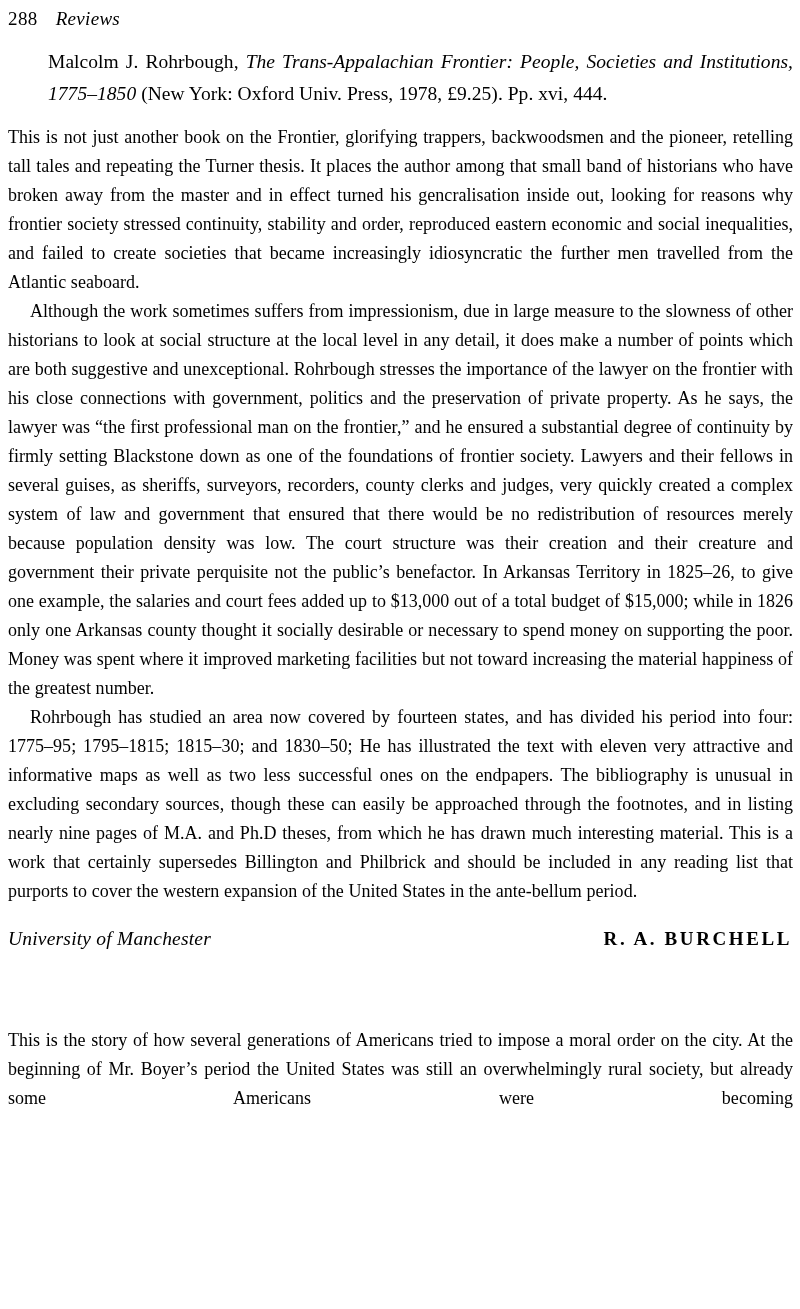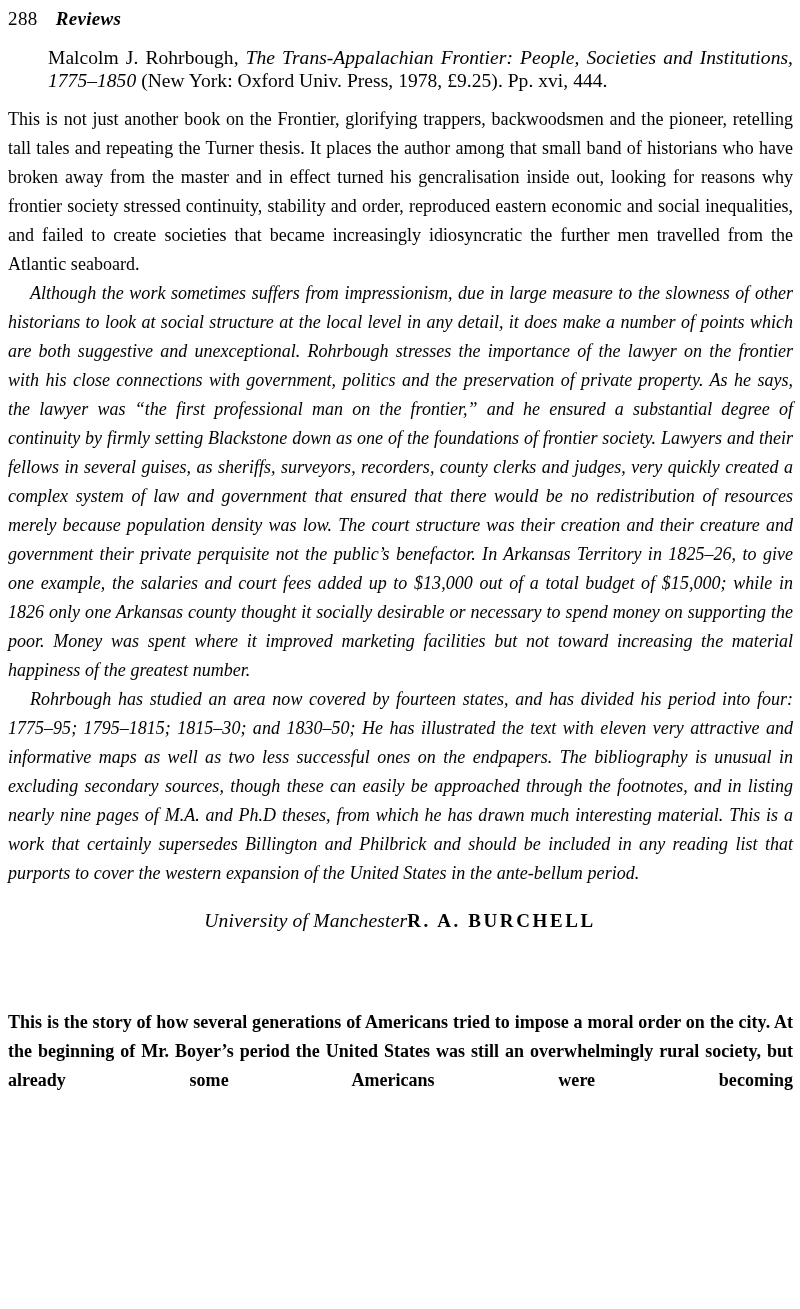--- a/index.html
+++ b/index.html
@@ -38,29 +38,28 @@
     margin-bottom: 14px;
   }
   .running-head .folio {
     font-style: normal;
     margin-right: 18px;
     letter-spacing: 0.4px;
   }
   .running-head .head-title {
     font-style: italic;
     letter-spacing: 0.3px;
-    font-weight: bold;
   }
 
   
   .citation {
     margin-left: 40px;
     margin-right: 0;
     font-size: 19.5px;
-    line-height: 23px;
+    line-height: 32px;
     text-align: justify;
     text-justify: inter-word;
     letter-spacing: 0.05px;
   }
   .citation .ital {
     font-style: italic;
   }
   .citation-1 { margin-bottom: 13px; }
   .citation-2 { margin-bottom: 11px; }
 
@@ -71,33 +70,31 @@
     line-height: 29px;
     text-align: justify;
     text-justify: inter-word;
     letter-spacing: 0.02px;
     word-spacing: 0.2px;
     -webkit-hyphens: none;
     hyphens: none;
   }
   p.body-par.indent {
     text-indent: 22px;
-    font-style: italic;
   }
 
   
   .justify-all {
     text-align-last: justify;
-    font-weight: bold;
   }
 
   
   .signature {
     display: flex;
-    justify-content: center;
+    justify-content: space-between;
     align-items: baseline;
     margin-top: 20px;
     width: 785px;
     font-family: Liberation Serif, serif;
   }
   .signature .affiliation {
     font-style: italic;
     font-size: 19.5px;
     line-height: 26px;
     letter-spacing: 0.2px;

